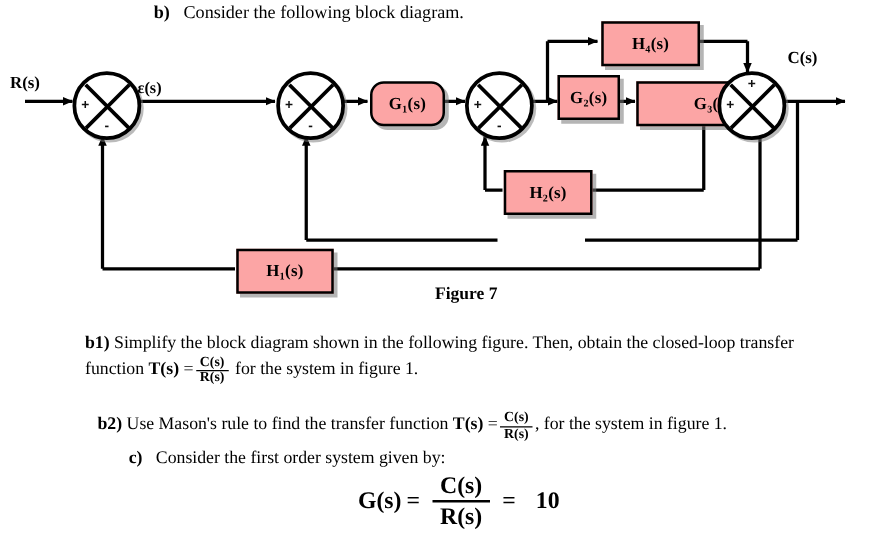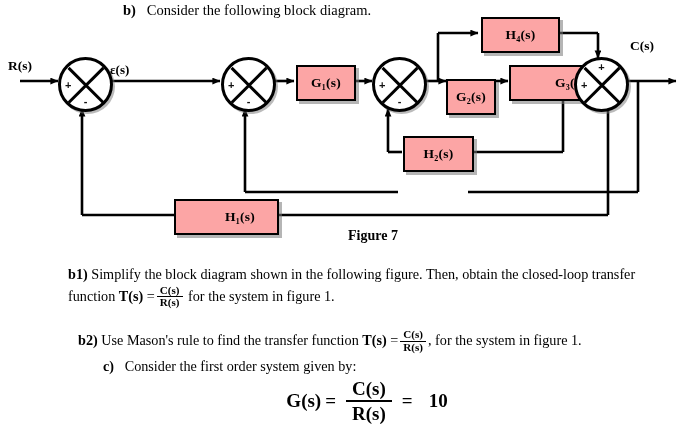--- a/index.html
+++ b/index.html
@@ -182,32 +182,32 @@
       <span class="sign sgn-bottom">-</span>
     </div>
 
     <div class="sum" style="left:574px;top:43px;width:49px;height:49px;">
       <div class="x1"></div>
       <div class="x2"></div>
       <span class="sign sgn-left">+</span>
       <span class="sign sgn-top">+</span>
     </div>
 
-    <div class="blk" style="left:296px;top:51px;width:56px;height:32px;">G₁(s)</div>
-
-    <div class="blk" style="left:446px;top:65px;width:46px;height:32px;text-align:center;">G₂(s)</div>
+    <div class="blk" style="left:296px;top:51px;width:56px;height:32px;border-radius:11px;">G₁(s)</div>
+
+    <div class="blk" style="left:446px;top:46px;width:46px;height:32px;text-align:center;">G₂(s)</div>
 
     <div class="blk" style="left:509px;top:51px;width:46px;height:32px;padding-left:36px;">G₃(s)</div>
 
     <div class="blk" style="left:481px;top:3px;width:75px;height:32px;">H₄(s)</div>
 
     <div class="blk" style="left:403px;top:122px;width:67px;height:32px;">H₂(s)</div>
 
 
-    <div class="blk" style="left:174px;top:185px;width:74px;height:32px;padding-left:27px;">H₁(s)</div>
+    <div class="blk" style="left:189px;top:185px;width:74px;height:32px;">H₁(s)</div>
 
     <div class="dlabel" style="left:8px;top:44px;">R(s)</div>
 
     <div class="dlabel" style="left:110px;top:48px;font-size:13px;">ε(s)</div>
 
     <div class="dlabel" style="left:630px;top:24px;">C(s)</div>
 
   </div>
 
   <div class="txt" id="figcap">Figure 7</div>

